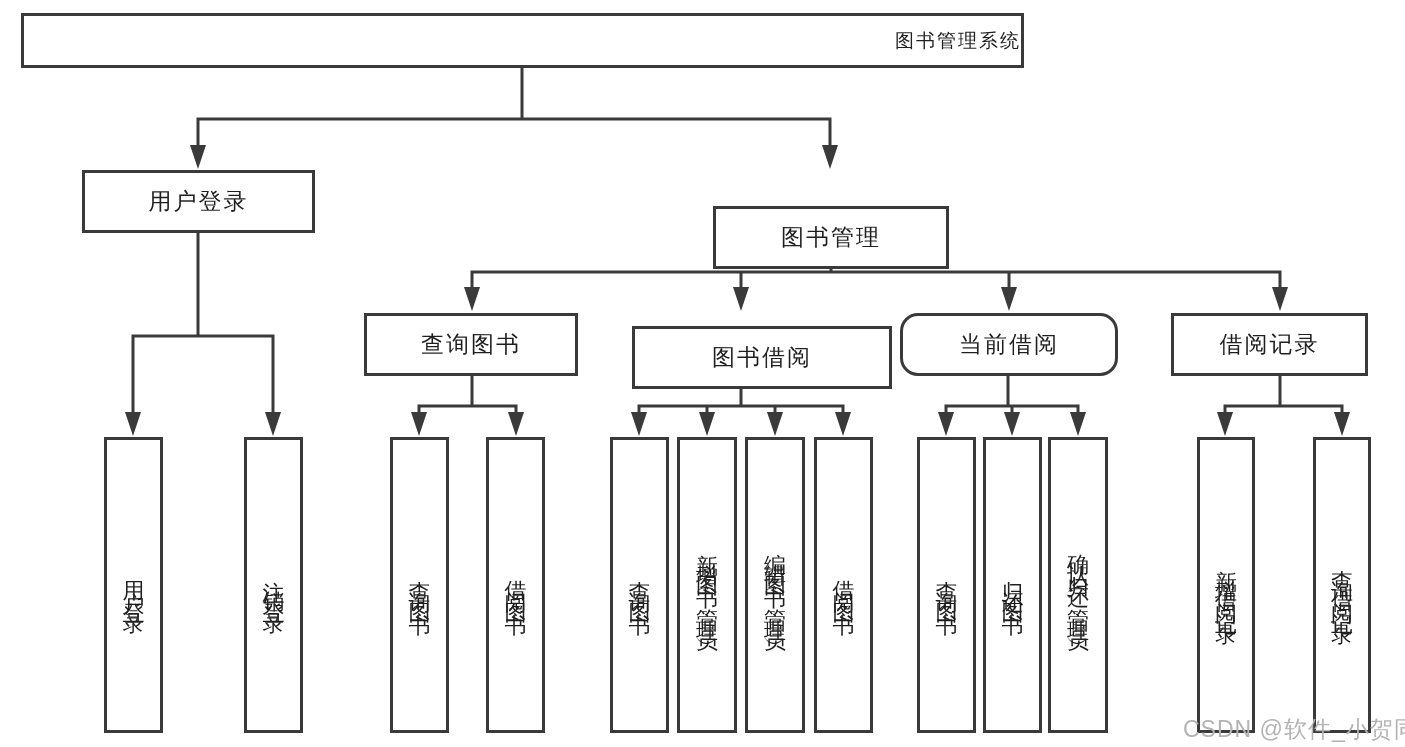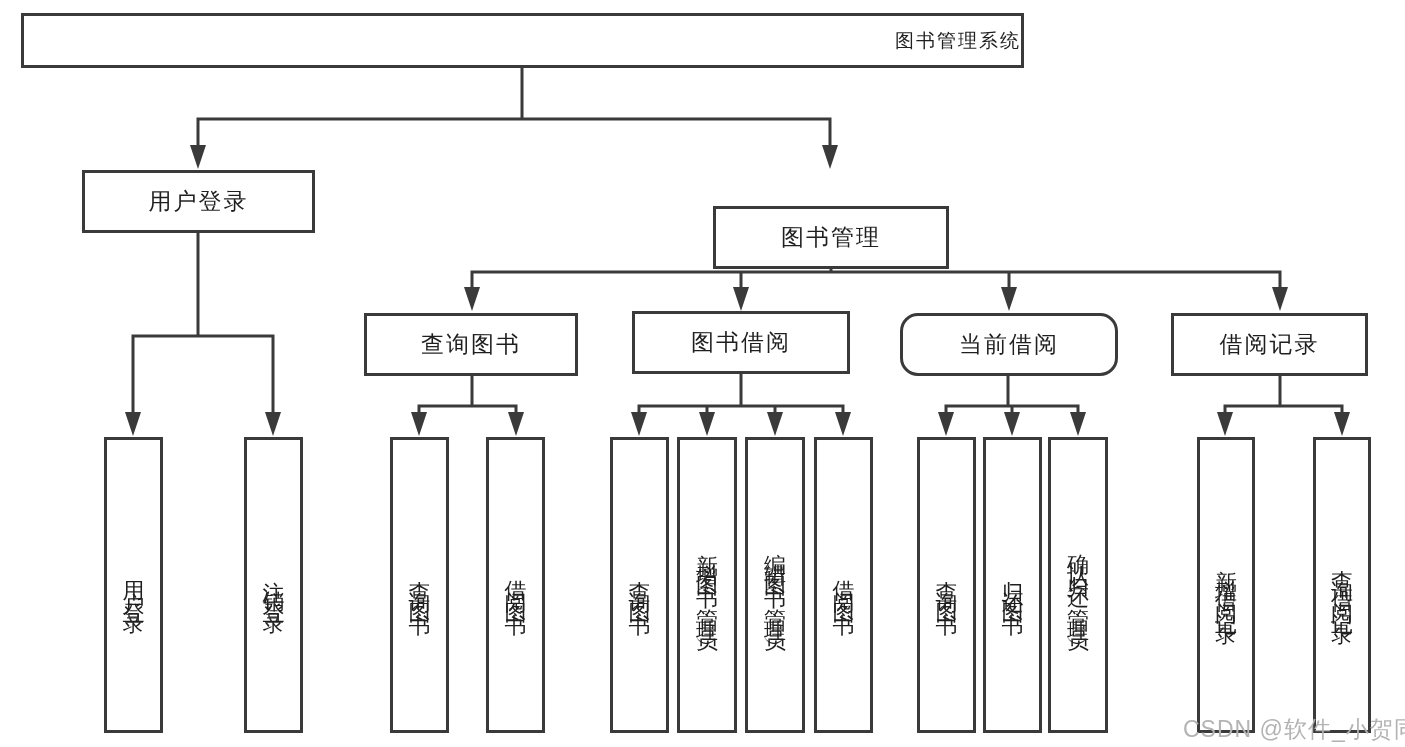--- a/index.html
+++ b/index.html
@@ -104,21 +104,21 @@
   <div class="node" style="left:82px;top:170px;width:233px;height:63px;">
     <span>用户登录</span>
   </div>
   <div class="node" style="left:713px;top:170px;width:236px;height:63px;margin-top:36px;">
     <span>图书管理</span>
   </div>
 
   <div class="node" style="left:364px;top:313px;width:214px;height:63px;">
     <span>查询图书</span>
   </div>
-  <div class="node" style="left:632px;top:311px;width:218px;height:63px;">
+  <div class="node" style="left:632px;top:326px;width:260px;height:63px;">
     <span>图书借阅</span>
   </div>
   <div class="node" style="left:900px;top:313px;width:218px;height:63px;border-radius:18px;">
     <span>当前借阅</span>
   </div>
   <div class="node" style="left:1171px;top:313px;width:197px;height:63px;">
     <span>借阅记录</span>
   </div>
 
   <div class="node leaf" style="left:104px;top:437px;width:59px;height:296px;">

